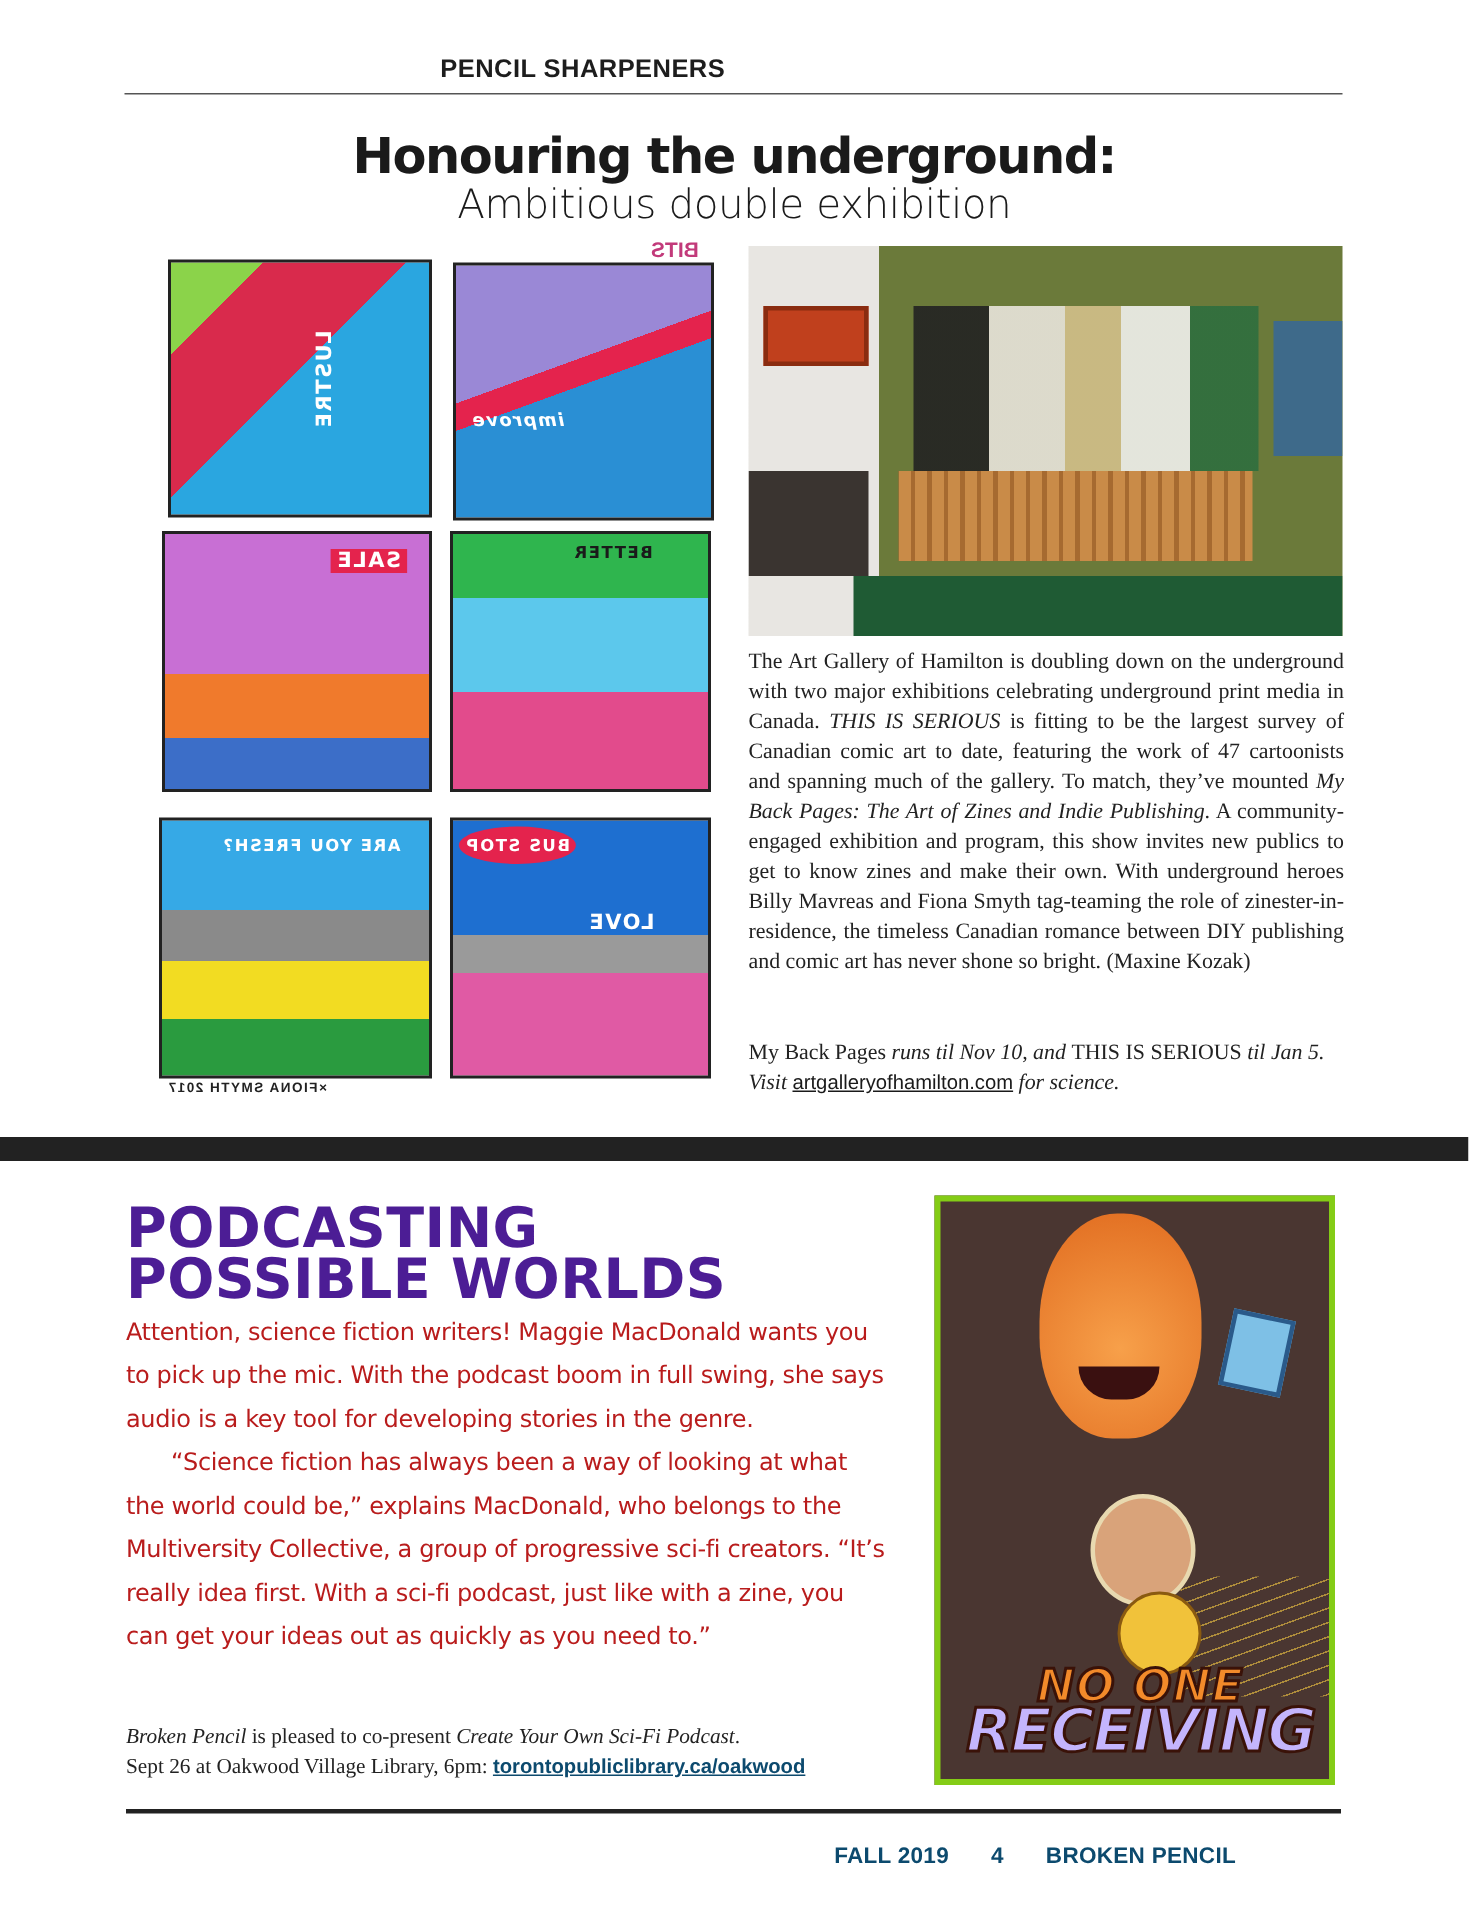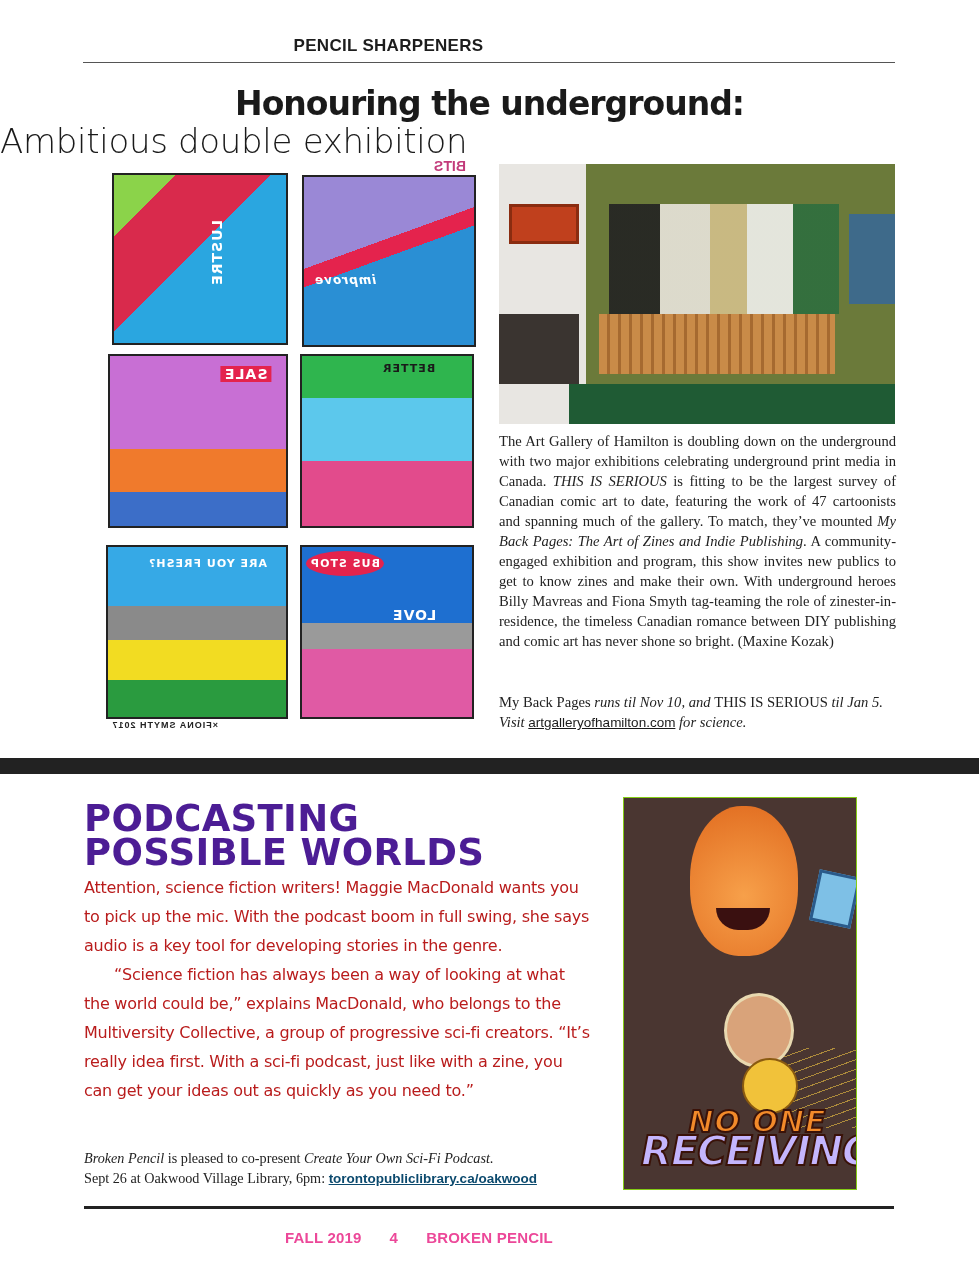--- a/index.html
+++ b/index.html
@@ -11,22 +11,22 @@
     text-align: center; font-family: "Liberation Sans", sans-serif;
     font-weight: 700; font-size: 17px; letter-spacing: 0.3px; color: #1d1d1d;
   }
   .top-rule { position: absolute; left: 83px; width: 812px; top: 62px; height: 1px; background: #555; }
 
   .headline {
     position: absolute; left: 0; width: 979px; top: 84px; text-align: center;
     font-family: "DejaVu Sans", sans-serif; font-weight: 700; font-size: 33px; letter-spacing: -1px; color: #1a1a1a;
   }
   .subhead {
-    position: absolute; left: 0; width: 979px; top: 121px; text-align: left;
-    font-family: "DejaVu Sans", sans-serif; font-weight: 300; font-size: 34px; letter-spacing: -0.3px; color: #1a1a1a;
+    position: absolute; left: 0; width: 979px; top: 121px; text-align: center;
+    font-family: "DejaVu Sans", sans-serif; font-weight: 300; font-size: 27px; letter-spacing: -0.3px; color: #1a1a1a;
   }
 
   
   .comic { position: absolute; left: 104px; top: 158px; width: 384px; height: 580px; }
   .panel { position: absolute; border: 2px solid #222; overflow: hidden; }
   .p1 { left: 8px;  top: 15px;  width: 176px; height: 172px; background: linear-gradient(135deg,#8bd34a 0 18%,#d92a4c 18% 46%,#2aa6e0 46% 100%); }
   .p2 { left: 198px; top: 17px; width: 174px; height: 172px; background: linear-gradient(160deg,#9a88d6 0 40%,#e4234d 40% 48%,#2a8fd4 48% 100%); }
   .p3 { left: 4px;  top: 196px; width: 180px; height: 174px; background: linear-gradient(180deg,#c86fd4 0 55%,#f07a2c 55% 80%,#3c6ec8 80% 100%); }
   .p4 { left: 196px; top: 196px; width: 174px; height: 174px; background: linear-gradient(180deg,#2fb54e 0 25%,#5cc8ec 25% 62%,#e24b8c 62% 100%); }
   .p5 { left: 2px;  top: 387px; width: 182px; height: 174px; background: linear-gradient(180deg,#36a9e6 0 35%,#8a8a8a 35% 55%,#f2dc22 55% 78%,#2a9b3f 78% 100%); }
@@ -80,43 +80,43 @@
   }
   .pod-body .indent { display: inline-block; width: 30px; }
   .pod-foot {
     position: absolute; left: 84px; top: 1148px; width: 520px;
     font-family: "Liberation Serif", serif; font-size: 14.2px; line-height: 20px; color: #222;
   }
   .pod-foot .url { font-family: "Liberation Sans", sans-serif; font-weight: 700; text-decoration: underline; font-size: 13.5px; color: #0c4a6e; }
 
   
   .poster-art {
-    position: absolute; left: 623px; top: 797px; width: 234px; height: 393px; overflow: hidden;
-    background: #4a3631; border: 1px solid #84cc16;
+    position: absolute; left: 623px; top: 797px; width: 267px; height: 393px; overflow: hidden;
+    background: #4a3631; border: 4px solid #84cc16;
   }
   .poster-art .face { position: absolute; left: 66px; top: 8px; width: 108px; height: 150px; border-radius: 48% 48% 45% 45%;
     background: radial-gradient(circle at 50% 60%,#f7a04a,#e06a1e); }
   .poster-art .mouth { position: absolute; left: 92px; top: 110px; width: 54px; height: 22px; border-radius: 0 0 30px 30px; background: #3a1010; }
   .poster-art .astro { position: absolute; left: 100px; top: 195px; width: 70px; height: 75px; border-radius: 50%; background: #d9a37a; border: 3px solid #e8d9b0; }
   .poster-art .disc { position: absolute; left: 118px; top: 260px; width: 56px; height: 56px; border-radius: 50%; background: #f1c23a; border: 2px solid #8a5a10; }
   .poster-art .tv { position: absolute; left: 190px; top: 75px; width: 42px; height: 52px; background: #7ec0e6; border: 3px solid #2a5a8a; transform: rotate(12deg); }
   .poster-art .rays { position: absolute; left: 160px; top: 250px; width: 110px; height: 80px;
     background: repeating-linear-gradient(160deg, transparent 0 8px, #d8b040 8px 9px); opacity: .7; }
   .poster-art .t1, .poster-art .t2 {
     position: absolute; left: 0; width: 267px; text-align: center;
     font-family: "DejaVu Sans", sans-serif; font-weight: 700; font-style: italic;
     color: #f28a2a; -webkit-text-stroke: 2px #3a1208;
   }
   .poster-art .t1 { top: 306px; font-size: 30px; letter-spacing: 1px; }
   .poster-art .t2 { top: 330px; font-size: 40px; color: #c4b5fd; letter-spacing: -1px; }
 
   .bottom-rule { position: absolute; left: 84px; width: 810px; top: 1206px; height: 3px; background: #222; }
   .folio {
-    position: absolute; left: 0; width: 838px; top: 1229px; text-align: center;
-    font-family: "Liberation Sans", sans-serif; font-weight: 700; font-size: 15px; color: #ec4899; letter-spacing: 0.2px;
+    position: absolute; left: 0; width: 838px; top: 1229px; text-align: right;
+    font-family: "Liberation Sans", sans-serif; font-weight: 700; font-size: 15px; color: #0c4a6e; letter-spacing: 0.2px;
   }
   .folio span { margin: 0 14px; }
 </style>
 </head>
 <body>
 
 <div class="section-label">PENCIL SHARPENERS</div>
 <div class="top-rule"></div>
 
 <h1 class="headline">Honouring the underground:</h1>

